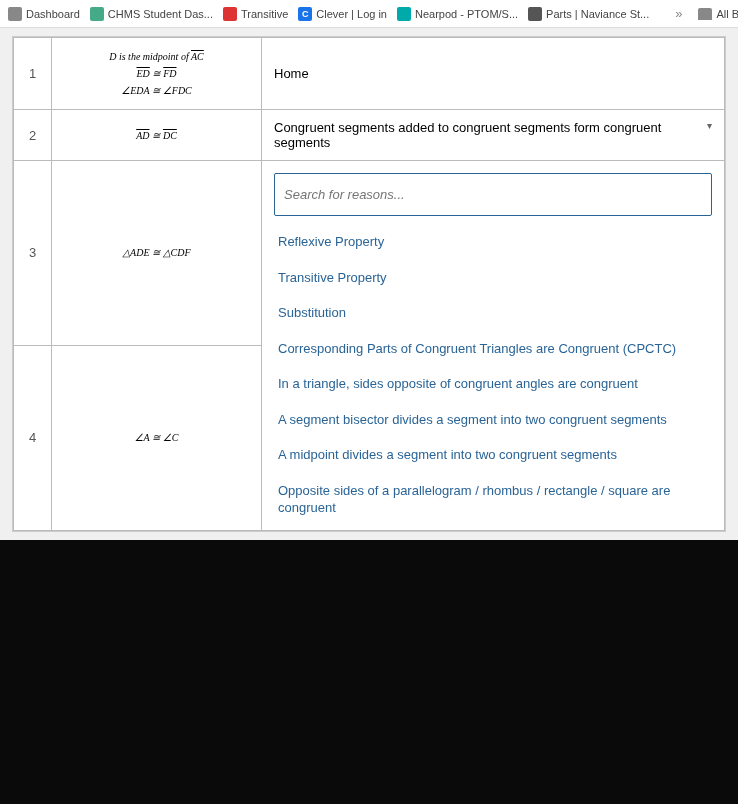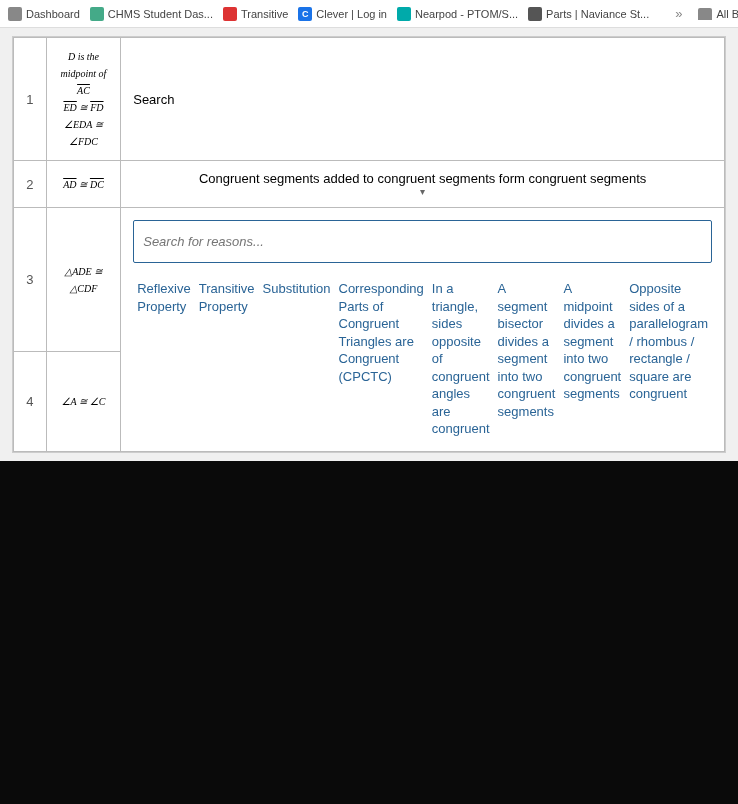--- a/index.html
+++ b/index.html
@@ -69,23 +69,22 @@
     font-family: "Times New Roman", serif;
     font-style: italic;
     font-size: 10px;
     line-height: 1.7;
   }
   .col-reason { position: relative; }
   .overline { text-decoration: overline; font-style: italic; }
   .reason-select {
     display: flex;
     justify-content: space-between;
-    align-items: center;
+    align-items: flex-start;
     cursor: pointer;
-    flex-direction: column;
   }
   .caret { font-size: 10px; color: #666; }
   .dropdown-wrap {
     position: relative;
   }
   .search-box {
     border: 1px solid #2a6496;
     padding: 13px 9px;
     margin: 4px 0 8px 0;
     border-radius: 2px;
@@ -94,20 +93,21 @@
     border: none;
     outline: none;
     width: 100%;
     font-size: 13px;
     font-style: italic;
     color: #999;
     background: transparent;
   }
   .dropdown-list {
     display: flex;
+    flex-direction: column;
   }
   .dropdown-item {
     padding: 9px 4px;
     color: #2a6496;
     font-size: 13px;
     cursor: pointer;
     line-height: 1.35;
   }
   .below-dark {
     background: #0a0a0a;
@@ -156,21 +156,21 @@
   <table class="proof-table">
     <tbody>
         <tr>
       <td class="col-num">1</td>
       <td class="col-statement">
         <span><i>D</i> is the midpoint of <span class="overline">AC</span></span><br>
         <span><span class="overline">ED</span> ≅ <span class="overline">FD</span></span><br>
         <span>∠<i>EDA</i> ≅ ∠<i>FDC</i></span>
       </td>
       <td class="col-reason">
-        <span>Search</span>
+        <span>Home</span>
       </td>
     </tr>
     <tr>
       <td class="col-num">2</td>
       <td class="col-statement">
         <span><span class="overline">AD</span> ≅ <span class="overline">DC</span></span>
       </td>
       <td class="col-reason">
         <div class="reason-select">
           <span>Congruent segments added to congruent segments form congruent segments</span>

